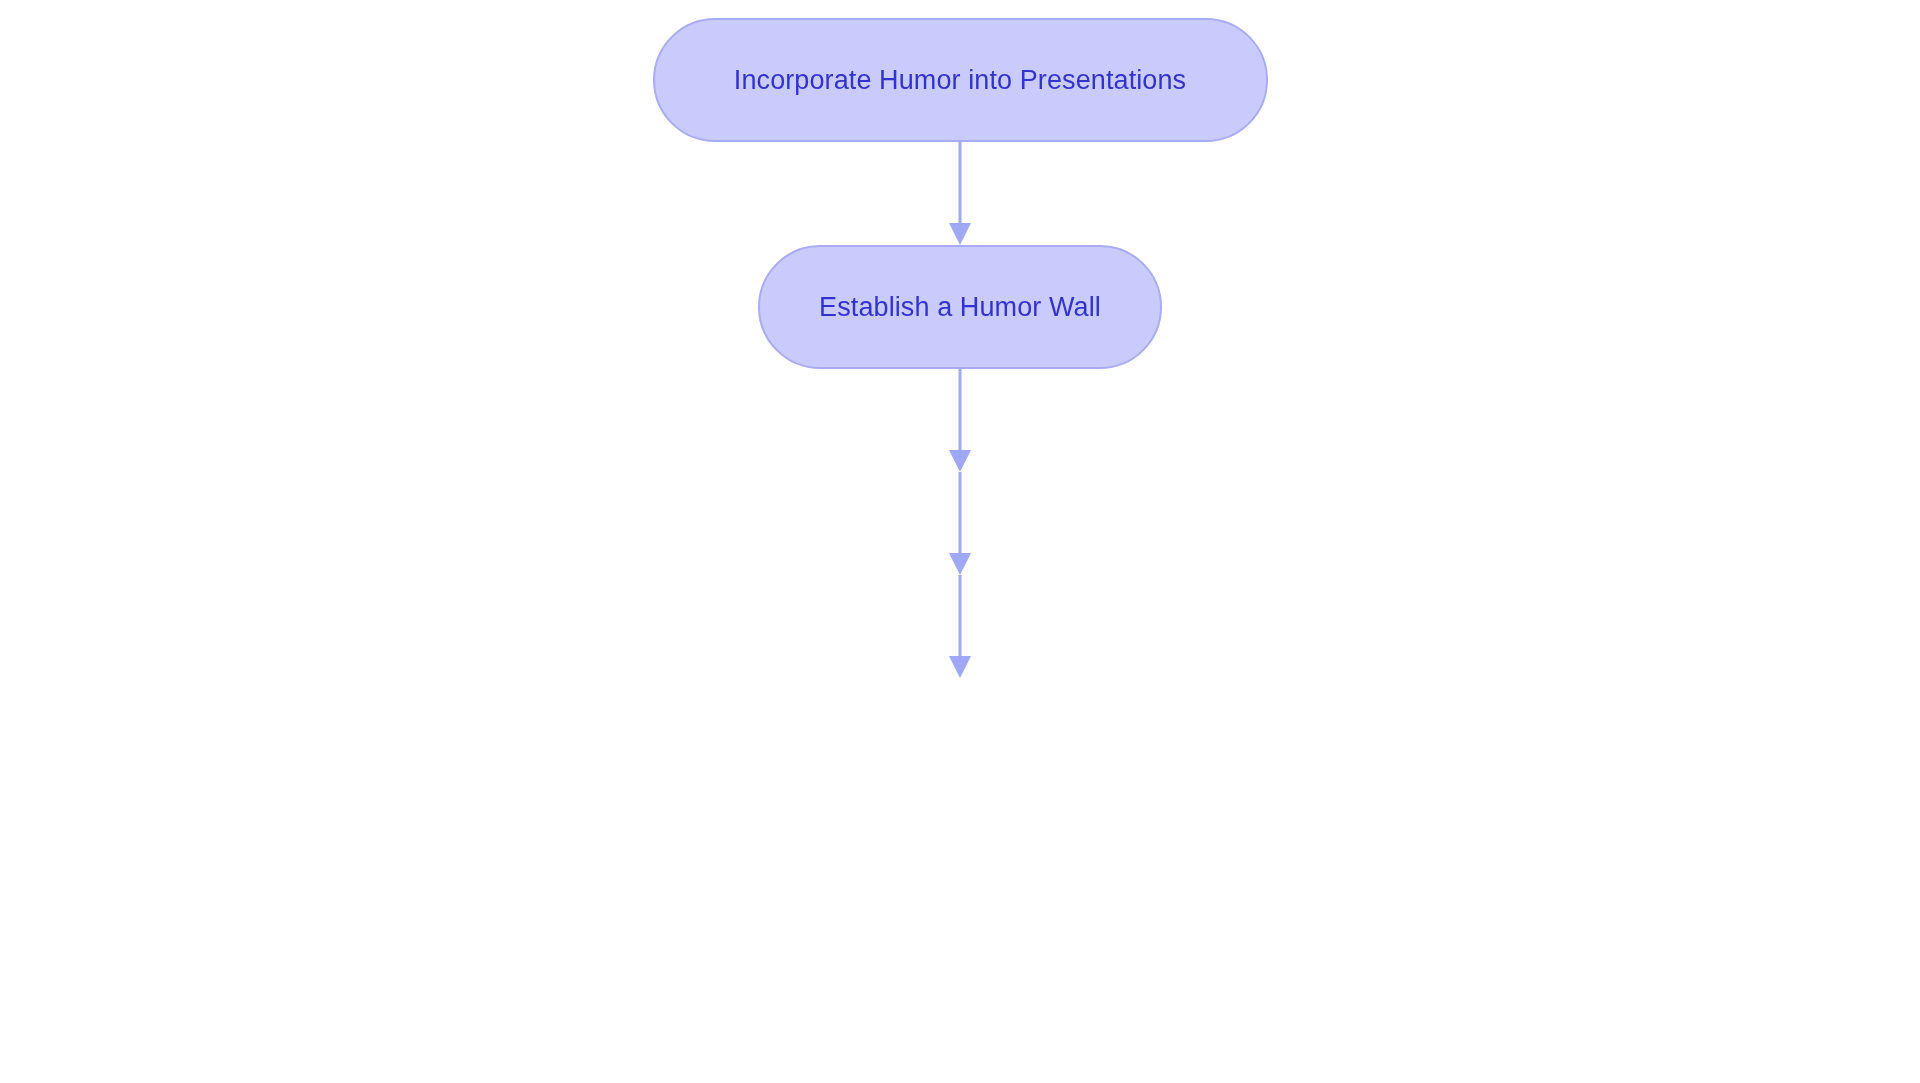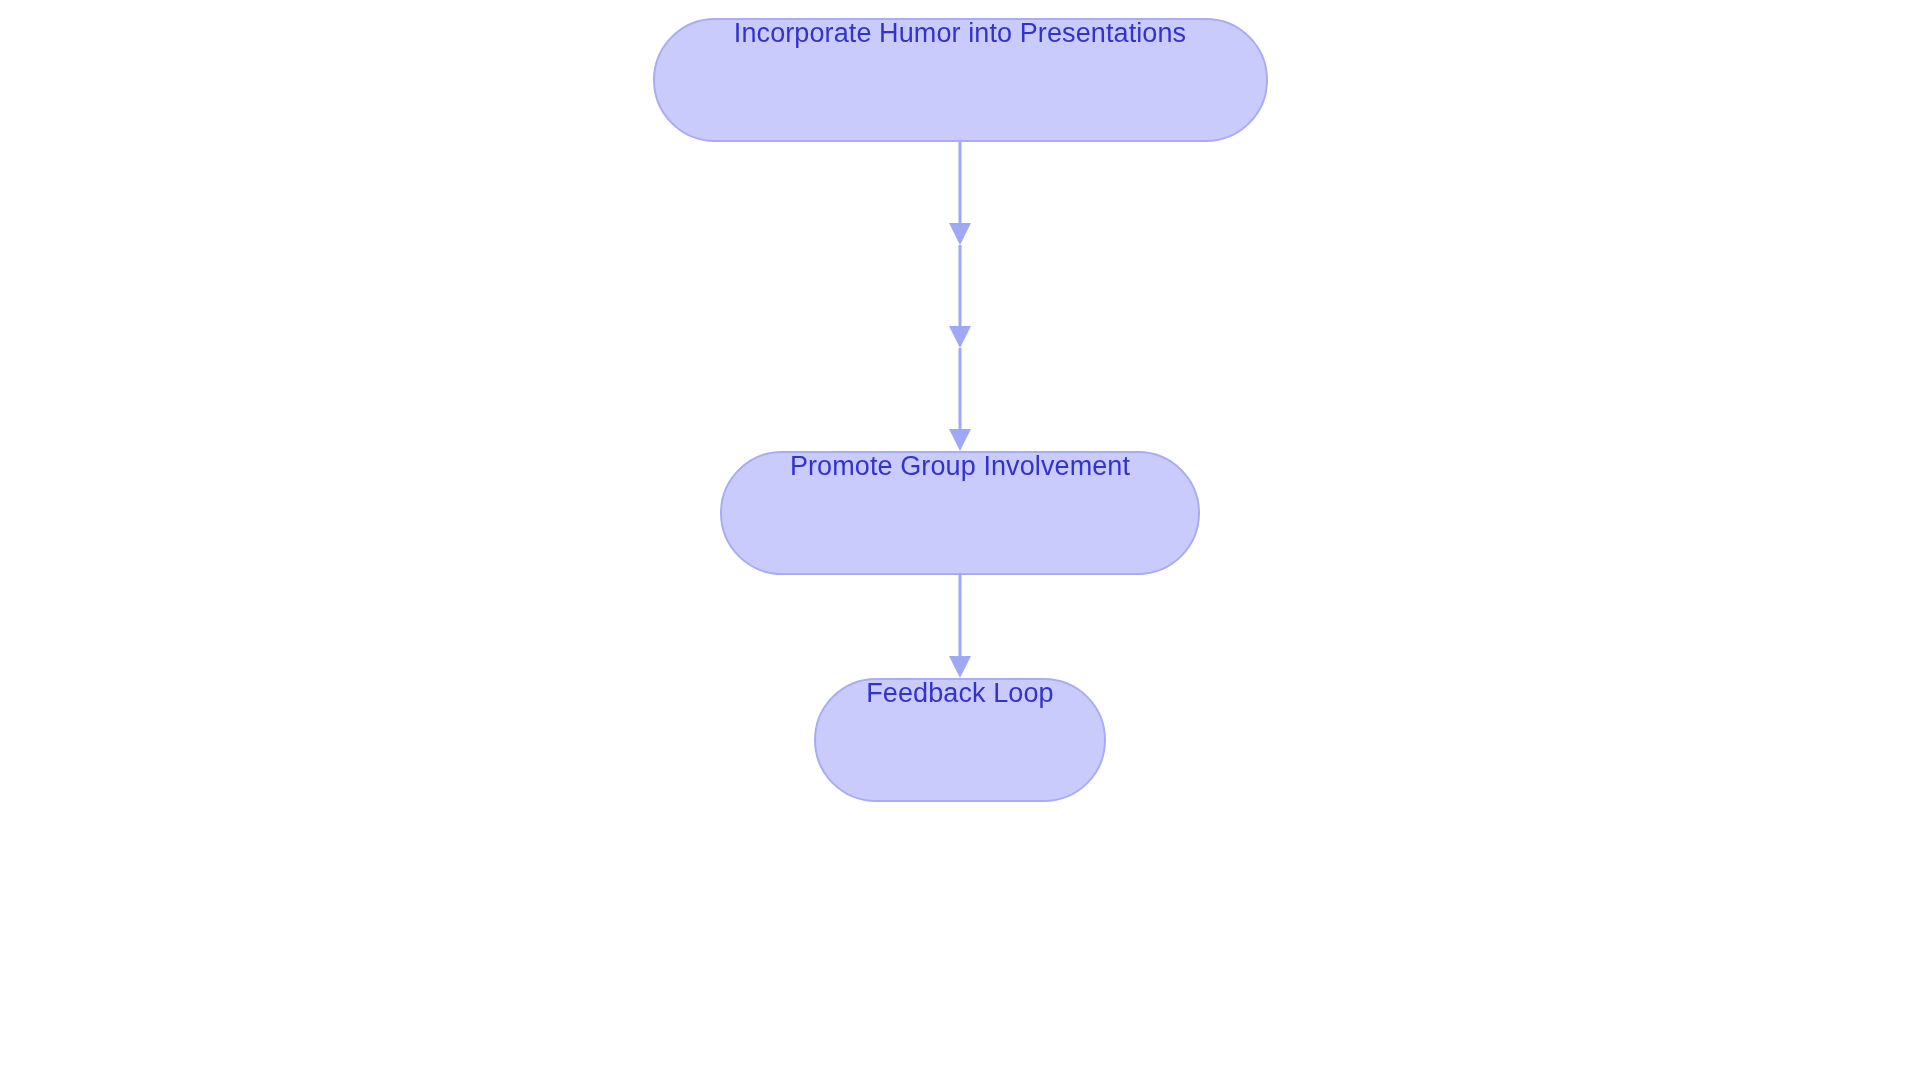--- a/index.html
+++ b/index.html
@@ -35,21 +35,21 @@
     box-sizing: border-box;
   }
 
   .flow-node {
     box-sizing: border-box;
     height: 124px;
     border-radius: 62px;
     background: #c9cbfd;
     border: 2px solid #a9acf1;
     display: flex;
-    align-items: flex-start;
+    align-items: center;
     justify-content: center;
     flex: 0 0 auto;
   }
 
   .flow-node-label {
     color: #3333cc;
     font-family: "Liberation Sans", sans-serif;
     font-size: 27px;
     font-weight: 400;
     letter-spacing: 0.1px;
@@ -100,39 +100,36 @@
 
     <div class="flow-node node-w-0">
       <span class="flow-node-label">Incorporate Humor into Presentations</span>
     </div>
 
     <div class="flow-connector">
       <div class="connector-line"></div>
       <div class="connector-head"></div>
     </div>
 
+    <div class="flow-node node-w-1">
+      <span class="flow-node-label">Establish a Humor Wall</span>
+    </div>
 
     <div class="flow-connector">
       <div class="connector-line"></div>
       <div class="connector-head"></div>
     </div>
 
 
     <div class="flow-connector">
       <div class="connector-line"></div>
       <div class="connector-head"></div>
     </div>
 
-    <div class="flow-node node-w-3">
-      <span class="flow-node-label">Promote Group Involvement</span>
-    </div>
 
     <div class="flow-connector">
       <div class="connector-line"></div>
       <div class="connector-head"></div>
     </div>
 
-    <div class="flow-node node-w-4">
-      <span class="flow-node-label">Feedback Loop</span>
-    </div>
 
   </div>
 </div>
 
 </body></html>

